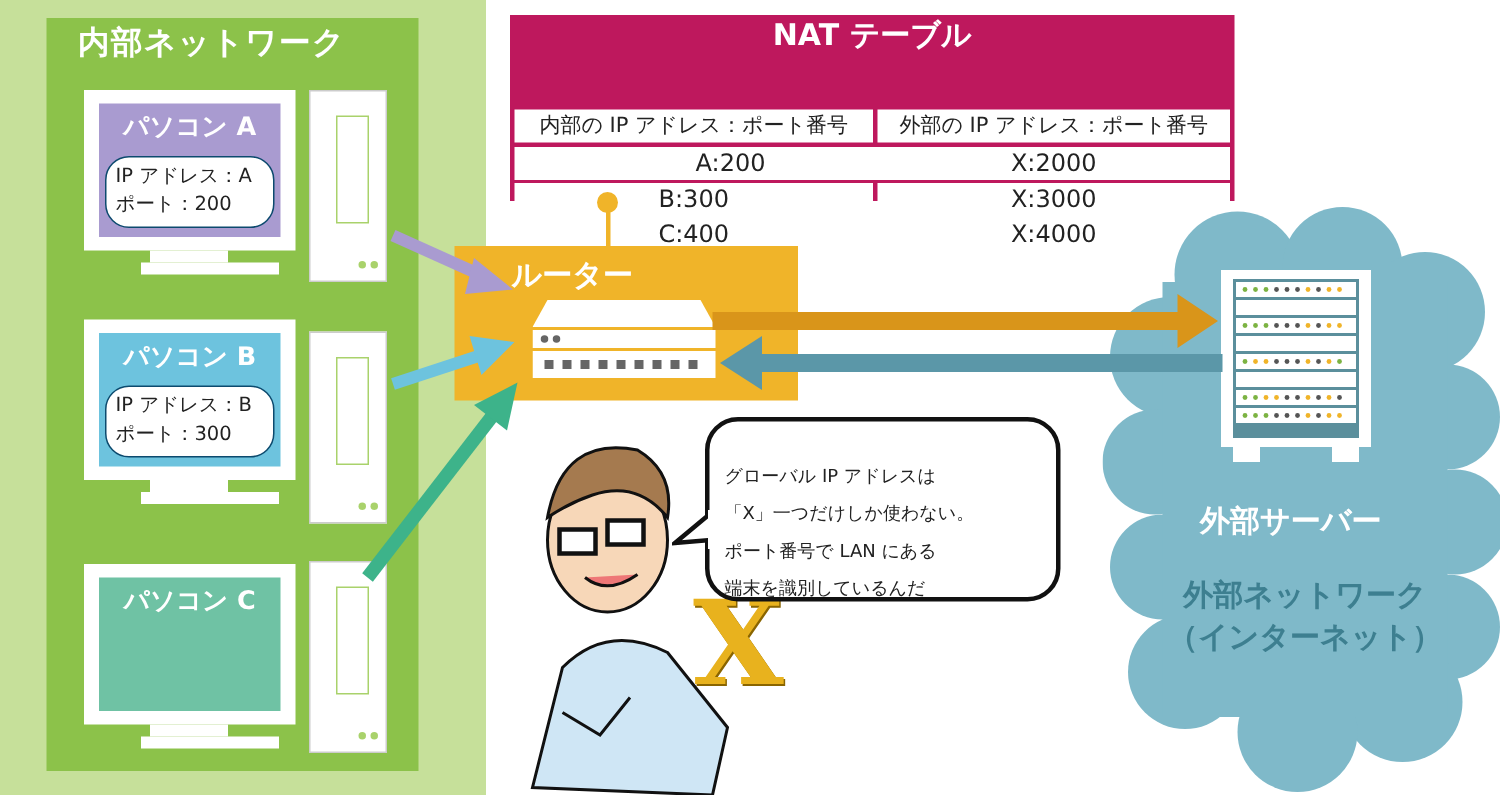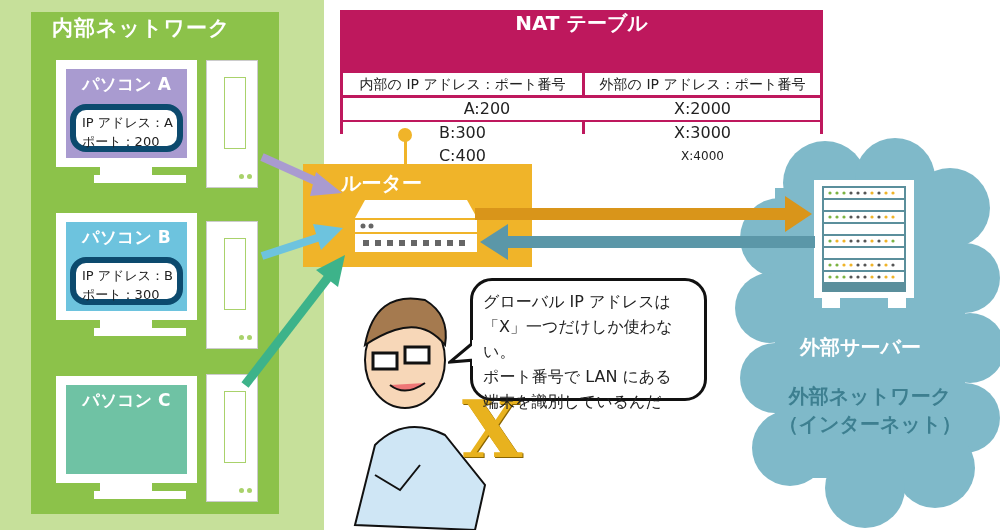--- a/index.html
+++ b/index.html
@@ -4,33 +4,33 @@
   <style>
     * { box-sizing: border-box; margin: 0; padding: 0; }
     body { width: 1000px; height: 530px; background: #ffffff; position: relative; overflow: hidden; font-family: "DejaVu Sans", sans-serif; }
     .abs { position: absolute; }
     .outer-lan { left: 0; top: 0; width: 324px; height: 530px; background: #c6e09a; }
     .inner-lan { left: 31px; top: 12px; width: 248px; height: 502px; background: #8cc24a; }
     .lan-title { left: 52px; top: 14px; color: #fff; font-weight: bold; font-size: 21px; letter-spacing: 1px; }
     .monitor { background: #fff; width: 141px; height: 107px; }
     .screen { position: absolute; left: 10px; top: 9px; width: 121px; height: 89px; }
     .screen-title { position: absolute; left: 0; right: 0; top: 4px; text-align: center; color: #fff; font-weight: bold; font-size: 17px; }
-    .bubble { position: absolute; left: 4px; right: 4px; top: 35px; height: 48px; background: #fff; border-radius: 16px; border: 6px solid #0c4a6e; padding: 3px 0 0 6px; font-size: 13px; line-height: 19px; color: #222; }
+    .bubble { position: absolute; left: 4px; right: 4px; top: 35px; height: 48px; background: #fff; border-radius: 16px; border: 1px solid #0c4a6e; padding: 3px 0 0 6px; font-size: 13px; line-height: 19px; color: #222; }
     .stand { width: 52px; height: 8px; background: #fff; }
     .base { width: 92px; height: 8px; background: #fff; }
     .tower { width: 52px; height: 128px; background: #fff; border: 1px solid #ccc; }
     .tower-inner { position: absolute; left: 17px; top: 16px; width: 22px; height: 72px; border: 1.5px solid #a9d26b; }
     .tower-dot { position: absolute; bottom: 8px; width: 5px; height: 5px; border-radius: 50%; background: #a9d26b; }
     .nat { left: 340px; top: 10px; width: 483px; height: 124px; background: #be185d; }
     .nat-title { position: absolute; left: 0; right: 0; top: 0; height: 26px; text-align: center; color: #fff; font-weight: bold; font-size: 20px; line-height: 26px; }
     .nat-cell { position: absolute; background: #fff; text-align: center; color: #222; margin-top: 36px; }
     .router-box { left: 303px; top: 164px; width: 229px; height: 103px; background: #f0b429; }
     .router-title { position: absolute; left: 38px; top: 6px; color: #fff; font-weight: bold; font-size: 20px; }
     .cloud { fill: #7fb9c9; }
-    .speech { left: 470px; top: 278px; width: 237px; height: 123px; background: #fff; border: 3px solid #111; border-radius: 22px; padding: 8px 0 0 10px; font-size: 16px; line-height: 25px; color: #222; }
+    .speech { left: 470px; top: 278px; width: 237px; height: 123px; background: #fff; border: 3px solid #111; border-radius: 22px; padding: 24px 0 0 10px; font-size: 12px; line-height: 25px; color: #222; }
     .server-label { left: 800px; top: 334px; color: #fff; font-weight: bold; font-size: 20px; }
     .ext-label { left: 765px; top: 382px; color: #3d7f90; font-weight: bold; font-size: 20px; line-height: 28px; text-align: center; width: 210px; }
   </style>
 </head>
 <body>
 
 <div class="abs outer-lan"></div>
 <div class="abs inner-lan"></div>
 <div class="abs lan-title">内部ネットワーク</div>
 
@@ -89,21 +89,21 @@
 
 <div class="abs nat">
   <div class="nat-title">NAT テーブル</div>
   <div class="nat-cell" style="left:3px;top:27px;width:239px;height:22px;font-size:14px;line-height:22px;">内部の IP アドレス：ポート番号</div>
   <div class="nat-cell" style="left:245px;top:27px;width:235px;height:22px;font-size:14px;line-height:22px;">外部の IP アドレス：ポート番号</div>
   <div class="nat-cell" style="left:3px;top:52px;width:288px;height:22px;font-size:16px;line-height:22px;">A:200</div>
   <div class="nat-cell" style="left:245px;top:52px;width:235px;height:22px;font-size:16px;line-height:22px;">X:2000</div>
   <div class="nat-cell" style="left:3px;top:76px;width:239px;height:21px;font-size:16px;line-height:21px;">B:300</div>
   <div class="nat-cell" style="left:245px;top:76px;width:235px;height:21px;font-size:16px;line-height:21px;">X:3000</div>
   <div class="nat-cell" style="left:3px;top:99px;width:239px;height:22px;font-size:16px;line-height:22px;">C:400</div>
-  <div class="nat-cell" style="left:245px;top:99px;width:235px;height:22px;font-size:12px;line-height:22px;">X:4000</div>
+  <div class="nat-cell" style="left:245px;top:99px;width:235px;height:22px;font-size:16px;line-height:22px;">X:4000</div>
 </div>
 
 <div class="abs" style="left:398px;top:128px;width:14px;height:14px;border-radius:50%;background:#f0b429;"></div>
 <div class="abs" style="left:404px;top:140px;width:3px;height:26px;background:#f0b429;"></div>
 
 <div class="abs router-box">
   <div class="router-title">ルーター</div>
 </div>
 <svg class="abs" style="left:355px;top:200px;" width="125" height="55" viewBox="0 0 125 55">
   <polygon points="10,0 112,0 122,18 0,18" fill="#fff"></polygon>

